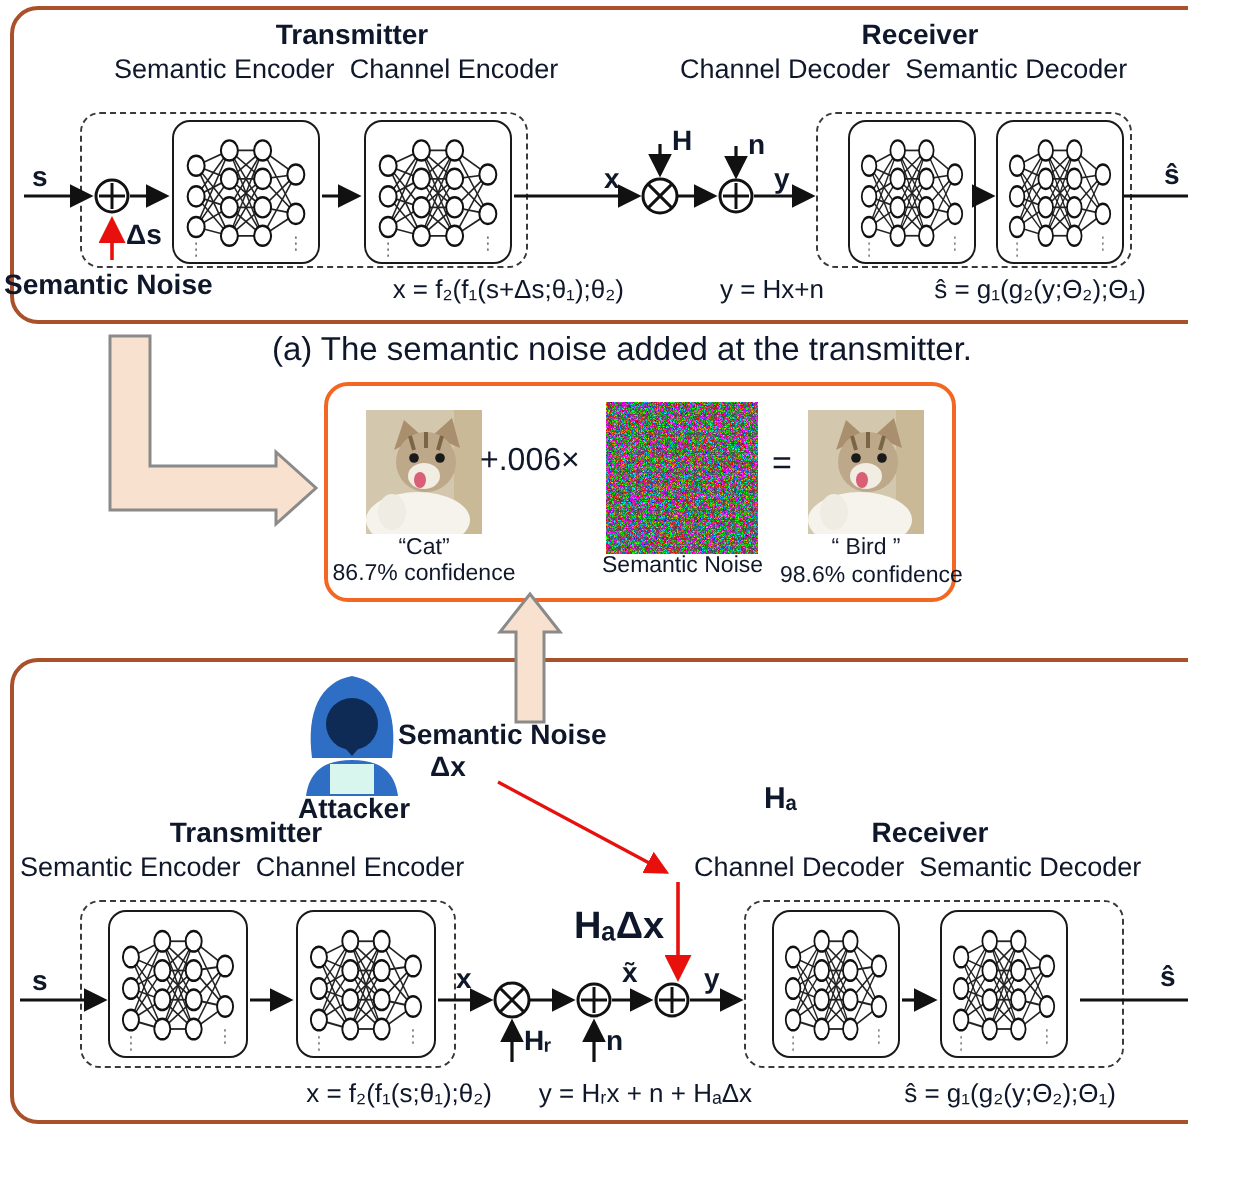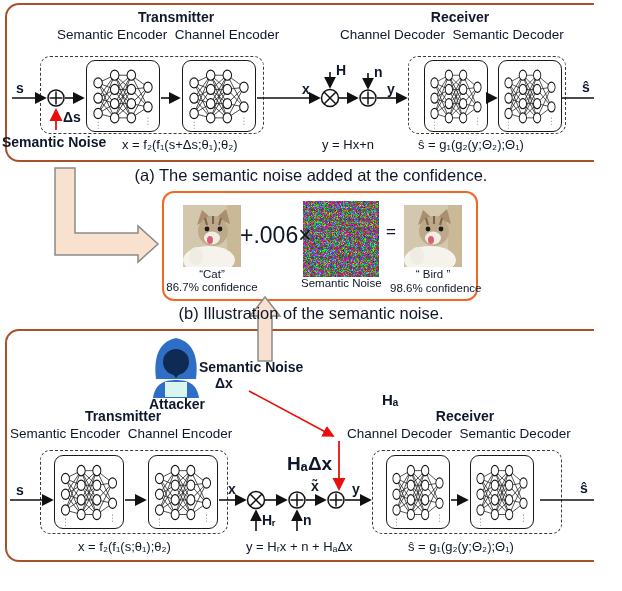--- a/index.html
+++ b/index.html
@@ -7,21 +7,21 @@
           font-family:Liberation Sans, sans-serif;color:#0f172a}
   .panel{position:absolute;border:2px solid #a9512b;border-radius:14px;background:#fff;box-sizing:border-box}
   #panel-b{border:2.5px solid #f26722;border-radius:12px}
   .dashed{position:absolute;border:1.6px dashed #3a3a3a;border-radius:10px;box-sizing:border-box}
   .nn{position:absolute;border:1.4px solid #1a1a1a;border-radius:9px;background:#fff;box-sizing:border-box;z-index:3}
   .nn svg{width:100%;height:100%;display:block}
   .lbl{position:absolute;white-space:nowrap}
   .hdr{font-weight:bold;font-size:14px;text-align:center}
   .sub{font-size:13.5px;text-align:left}
   .sig{font-weight:bold;font-size:14px}
-  .formula{font-size:13px;text-align:left}
+  .formula{font-size:13px;text-align:right}
   .caption{position:absolute;left:0;width:622px;font-size:16.5px;text-align:center}
   .smalllbl{position:absolute;font-size:11.5px;text-align:center;white-space:nowrap}
   #wires{position:absolute;left:0;top:0;width:622px;height:591px;pointer-events:none;z-index:4}
   .lbl,.caption,.smalllbl{z-index:5}
   .pic{position:absolute;z-index:2}
   .pic svg{display:block}
 </style>
 </head>
 <body>
 
@@ -268,42 +268,42 @@
   <div class="lbl sig" style="left:302px;top:81px">x</div>
   <div class="lbl sig" style="left:336px;top:62px">H</div>
   <div class="lbl sig" style="left:374px;top:64px">n</div>
   <div class="lbl sig" style="left:387px;top:81px">y</div>
   <div class="lbl sig" style="left:582px;top:79px">ŝ</div>
 
   <div class="lbl formula" style="left:122px;top:137px;width:190px">x = f₂(f₁(s+Δs;θ₁);θ₂)</div>
   <div class="lbl formula" style="left:322px;top:137px;width:90px">y = Hx+n</div>
   <div class="lbl formula" style="left:418px;top:137px;width:155px">ŝ = g₁(g₂(y;Θ₂);Θ₁)</div>
 
-  <div class="caption" style="top:166px">(a) The semantic noise added at the confidence.</div>
+  <div class="caption" style="top:166px">(a) The semantic noise added at the transmitter.</div>
 
   <div class="panel" id="panel-b" style="left:162px;top:191px;width:316px;height:110px"></div>
 
   <div class="pic" style="left:183px;top:205px">
     <svg width="58" height="62" viewBox="0 0 58 62">
       <rect width="58" height="62" fill="#d3c7ad"></rect>
         <rect x="44" width="14" height="62" fill="#c9b996"></rect>
       <ellipse cx="26" cy="55" rx="26" ry="14" fill="#f6f3ec"></ellipse>
       <path d="M14,20 L19,5 L28,13 Z" fill="#a98f6e"></path>
         <path d="M33,13 L43,4 L47,19 Z" fill="#a98f6e"></path>
       <circle cx="30" cy="26" r="15" fill="#bda88a"></circle>
       <path d="M22,13 L24,20 M30,11 L30,19 M38,13 L36,20" stroke="#7a6547" stroke-width="2" fill="none"></path>
       <ellipse cx="29" cy="33" rx="8" ry="6.5" fill="#f2ede2"></ellipse>
       <circle cx="24" cy="24" r="2.4" fill="#1a1a1a"></circle>
         <circle cx="37" cy="24" r="2.4" fill="#1a1a1a"></circle>
       <ellipse cx="27" cy="35" rx="3" ry="4" fill="#d95f76"></ellipse>
       <ellipse cx="13" cy="51" rx="7" ry="9" fill="#efece4"></ellipse>
     </svg>
   </div>
 
-  <div class="lbl" style="left:240px;top:222px;font-size:23px">+.006×</div>
+  <div class="lbl" style="left:240px;top:222px;font-size:16px">+.006×</div>
 
   <div class="pic" style="left:303px;top:201px">
     <svg width="76" height="76">
       <filter id="nz" x="0" y="0" width="100%" height="100%">
         <feTurbulence type="turbulence" baseFrequency="0.9" numOctaves="3" seed="11" stitchTiles="stitch"></feTurbulence>
         <feColorMatrix type="saturate" values="10"></feColorMatrix>
         <feComponentTransfer>
             <feFuncA type="linear" slope="2.5" intercept="0"></feFuncA>
           </feComponentTransfer>
       </filter>
@@ -330,21 +330,20 @@
       <ellipse cx="13" cy="51" rx="7" ry="9" fill="#efece4"></ellipse>
     </svg>
   </div>
 
   <div class="smalllbl" style="left:167px;top:268px;width:90px">“Cat”</div>
   <div class="smalllbl" style="left:159px;top:281px;width:106px">86.7% confidence</div>
   <div class="smalllbl" style="left:301px;top:277px;width:80px">Semantic Noise</div>
   <div class="smalllbl" style="left:398px;top:268px;width:70px">“ Bird ”</div>
   <div class="smalllbl" style="left:390px;top:282px;width:86px">98.6% confidence</div>
 
-  <div class="caption" style="top:304px">(b) Illustration of the semantic noise.</div>
 
   <div class="panel" style="left:5px;top:329px;width:611px;height:233px"></div>
 
   <div class="pic" style="left:146px;top:336px;z-index:5">
     <svg width="60" height="62" viewBox="0 0 60 62">
       <path d="M30,2 C14,5 7,20 10,43 L50,43 C53,20 46,5 30,2 Z" fill="#2e6fc5"></path>
       <ellipse cx="30" cy="26" rx="13" ry="13" fill="#0e2b55"></ellipse>
       <path d="M18,28 L42,28 L30,42 Z" fill="#0e2b55"></path>
       <path d="M7,62 C9,48 18,44 30,44 C42,44 51,48 53,62 Z" fill="#2e6fc5"></path>
       <rect x="19" y="46" width="22" height="15" fill="#d9f6ee"></rect>

